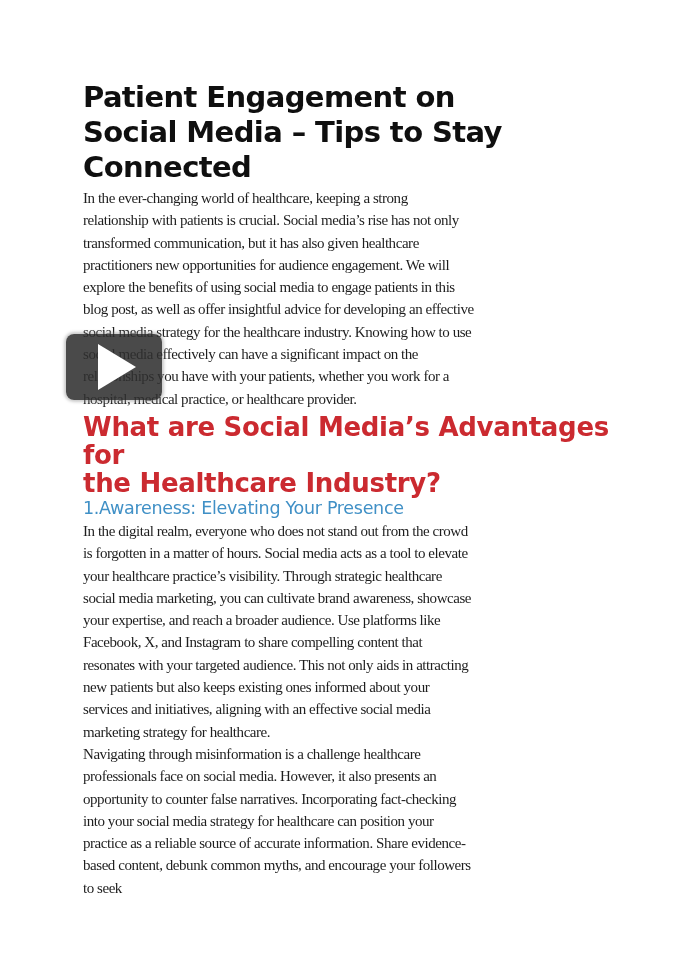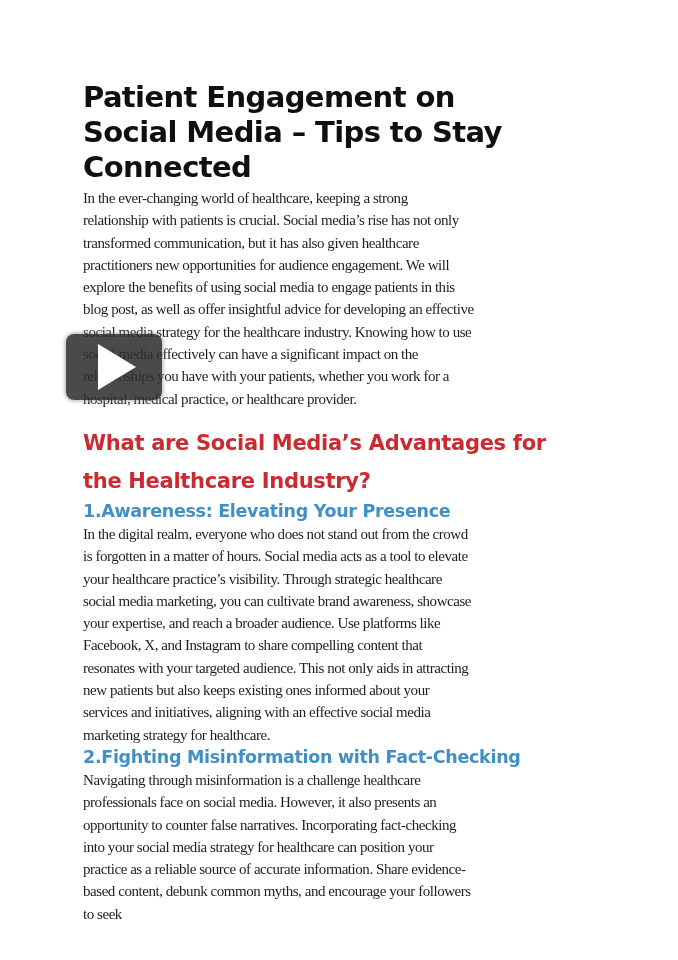--- a/index.html
+++ b/index.html
@@ -26,31 +26,31 @@
   }
   .body-par {
     font-size: 15px;
     line-height: 22.3px;
     letter-spacing: -0.45px;
     color: var(--text-color, #1e1e1e);
     white-space: pre-line;
     font-family: Liberation Serif, serif;
   }
   .section-heading {
-    font-size: 21px;
+    font-size: 26px;
     font-weight: bold;
-    line-height: 38px;
+    line-height: 28px;
     letter-spacing: -0.3px;
     color: var(--red, #cb2a30);
     white-space: pre-line;
-    margin-top: 14px;
+    margin-top: 3px;
   }
   .sub-heading {
     font-size: 17.5px;
-    font-weight: bold;
+    font-weight: normal;
     line-height: 23px;
     letter-spacing: -0.3px;
     color: var(--blue, #4090c6);
     white-space: pre-line;
   }
   .video-overlay {
     position: absolute;
     left: 66px; top: 334px;
     width: 96px; height: 66px;
     background: rgba(47, 47, 47, 0.87);
@@ -92,21 +92,20 @@
 is forgotten in a matter of hours. Social media acts as a tool to elevate
 your healthcare practice’s visibility. Through strategic healthcare
 social media marketing, you can cultivate brand awareness, showcase
 your expertise, and reach a broader audience. Use platforms like
 Facebook, X, and Instagram to share compelling content that
 resonates with your targeted audience. This not only aids in attracting
 new patients but also keeps existing ones informed about your
 services and initiatives, aligning with an effective social media
 marketing strategy for healthcare.</p>
 
-  <h3 class="sub-heading">2.Fighting Misinformation with Fact-Checking</h3>
 
   <p class="body-par">Navigating through misinformation is a challenge healthcare
 professionals face on social media. However, it also presents an
 opportunity to counter false narratives. Incorporating fact-checking
 into your social media strategy for healthcare can position your
 practice as a reliable source of accurate information. Share evidence-
 based content, debunk common myths, and encourage your followers
 to seek</p>
 
   <div class="video-overlay">

